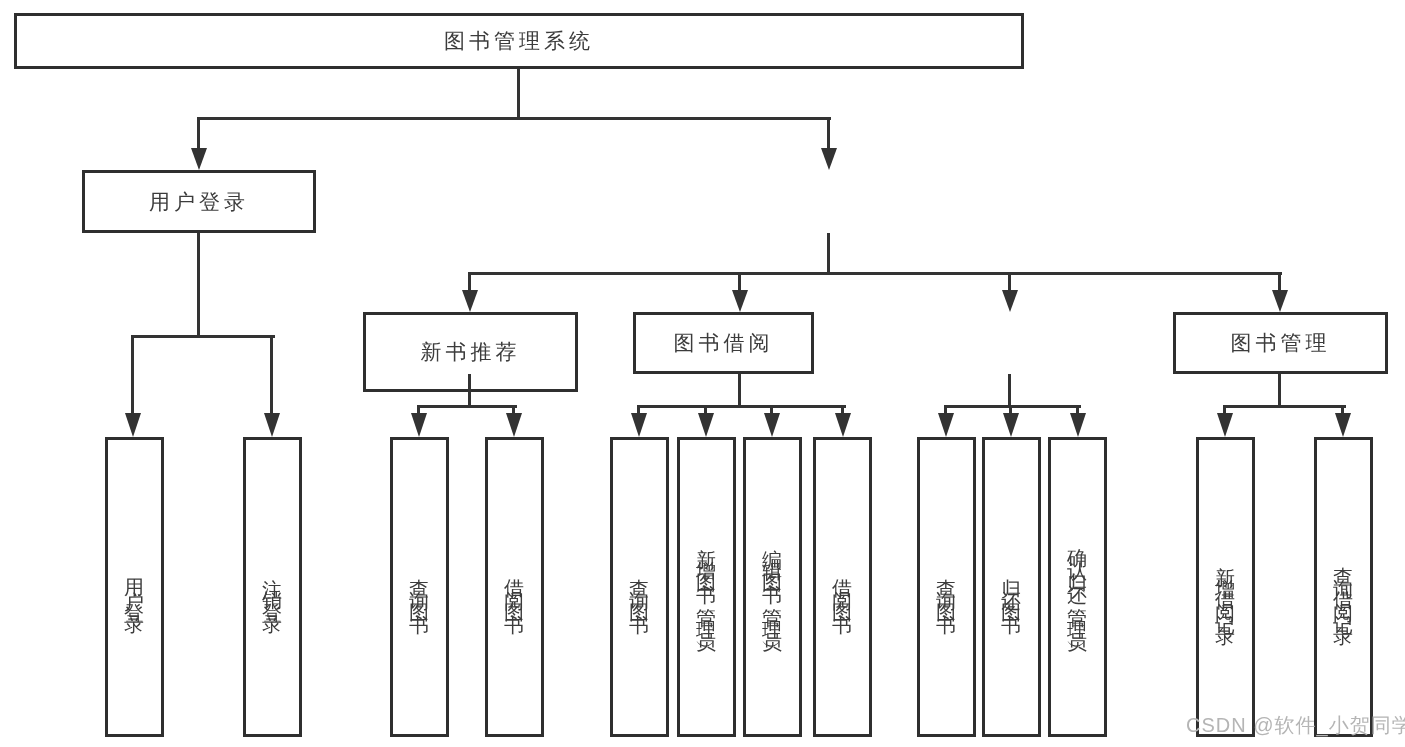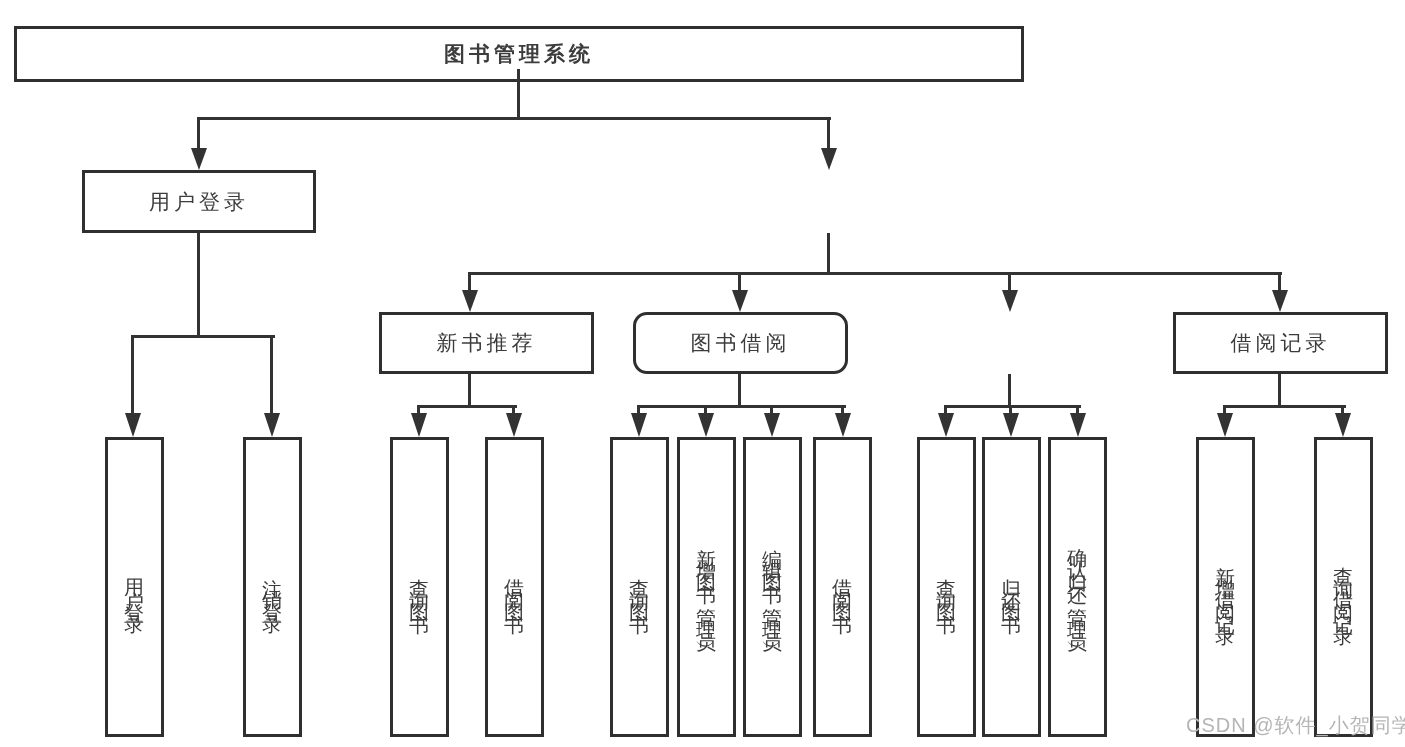--- a/index.html
+++ b/index.html
@@ -31,21 +31,21 @@
     position:absolute; left:1186px; top:712px;
     font-size:20px; color:var(--watermark,#b5b5b5); letter-spacing:1px;
     white-space:nowrap;
   }
 </style>
 </head>
 <body>
 
 <div id="canvas">
 
-  <div class="box hbox" style="left:14px;top:26px;width:1010px;height:56px;font-weight:bold;">图书管理系统</div>
+  <div class="box hbox" style="left:14px;top:13px;width:1010px;height:56px;">图书管理系统</div>
 
   <div class="vl" style="left:517px;top:69px;height:48px;"></div>
   <div class="hl" style="left:197px;top:117px;width:634px;"></div>
   <div class="vl" style="left:197px;top:117px;height:32px;"></div>
   <div class="ah s" style="left:191px;top:148px;"></div>
   <div class="vl" style="left:827px;top:117px;height:32px;"></div>
   <div class="ah s" style="left:821px;top:148px;"></div>
 
   <div class="box hbox" style="left:82px;top:170px;width:234px;height:63px;">用户登录</div>
 
@@ -60,23 +60,23 @@
   <div class="hl" style="left:468px;top:272px;width:814px;"></div>
   <div class="vl" style="left:468px;top:272px;height:18px;"></div>
   <div class="ah s" style="left:462px;top:290px;"></div>
   <div class="vl" style="left:738px;top:272px;height:18px;"></div>
   <div class="ah s" style="left:732px;top:290px;"></div>
   <div class="vl" style="left:1008px;top:272px;height:18px;"></div>
   <div class="ah s" style="left:1002px;top:290px;"></div>
   <div class="vl" style="left:1278px;top:272px;height:18px;"></div>
   <div class="ah s" style="left:1272px;top:290px;"></div>
 
-  <div class="box hbox" style="left:379px;top:312px;width:215px;height:62px;">新书推荐</div>
-  <div class="box hbox" style="left:633px;top:312px;width:215px;height:62px;border-radius:14px;">图书借阅</div>
-  <div class="box hbox" style="left:1173px;top:312px;width:215px;height:62px;">借阅记录</div>
+  <div class="box hbox" style="left:363px;top:312px;width:215px;height:80px;">新书推荐</div>
+  <div class="box hbox" style="left:633px;top:312px;width:181px;height:62px;">图书借阅</div>
+  <div class="box hbox" style="left:1173px;top:312px;width:215px;height:62px;">图书管理</div>
 
   <div class="vl" style="left:468px;top:374px;height:31px;"></div>
   <div class="hl" style="left:417px;top:405px;width:100px;"></div>
   <div class="vl" style="left:417px;top:405px;height:10px;"></div>
   <div class="ah" style="left:411px;top:413px;"></div>
   <div class="vl" style="left:512px;top:405px;height:10px;"></div>
   <div class="ah" style="left:506px;top:413px;"></div>
 
   <div class="vl" style="left:738px;top:374px;height:31px;"></div>
   <div class="hl" style="left:637px;top:405px;width:209px;"></div>

